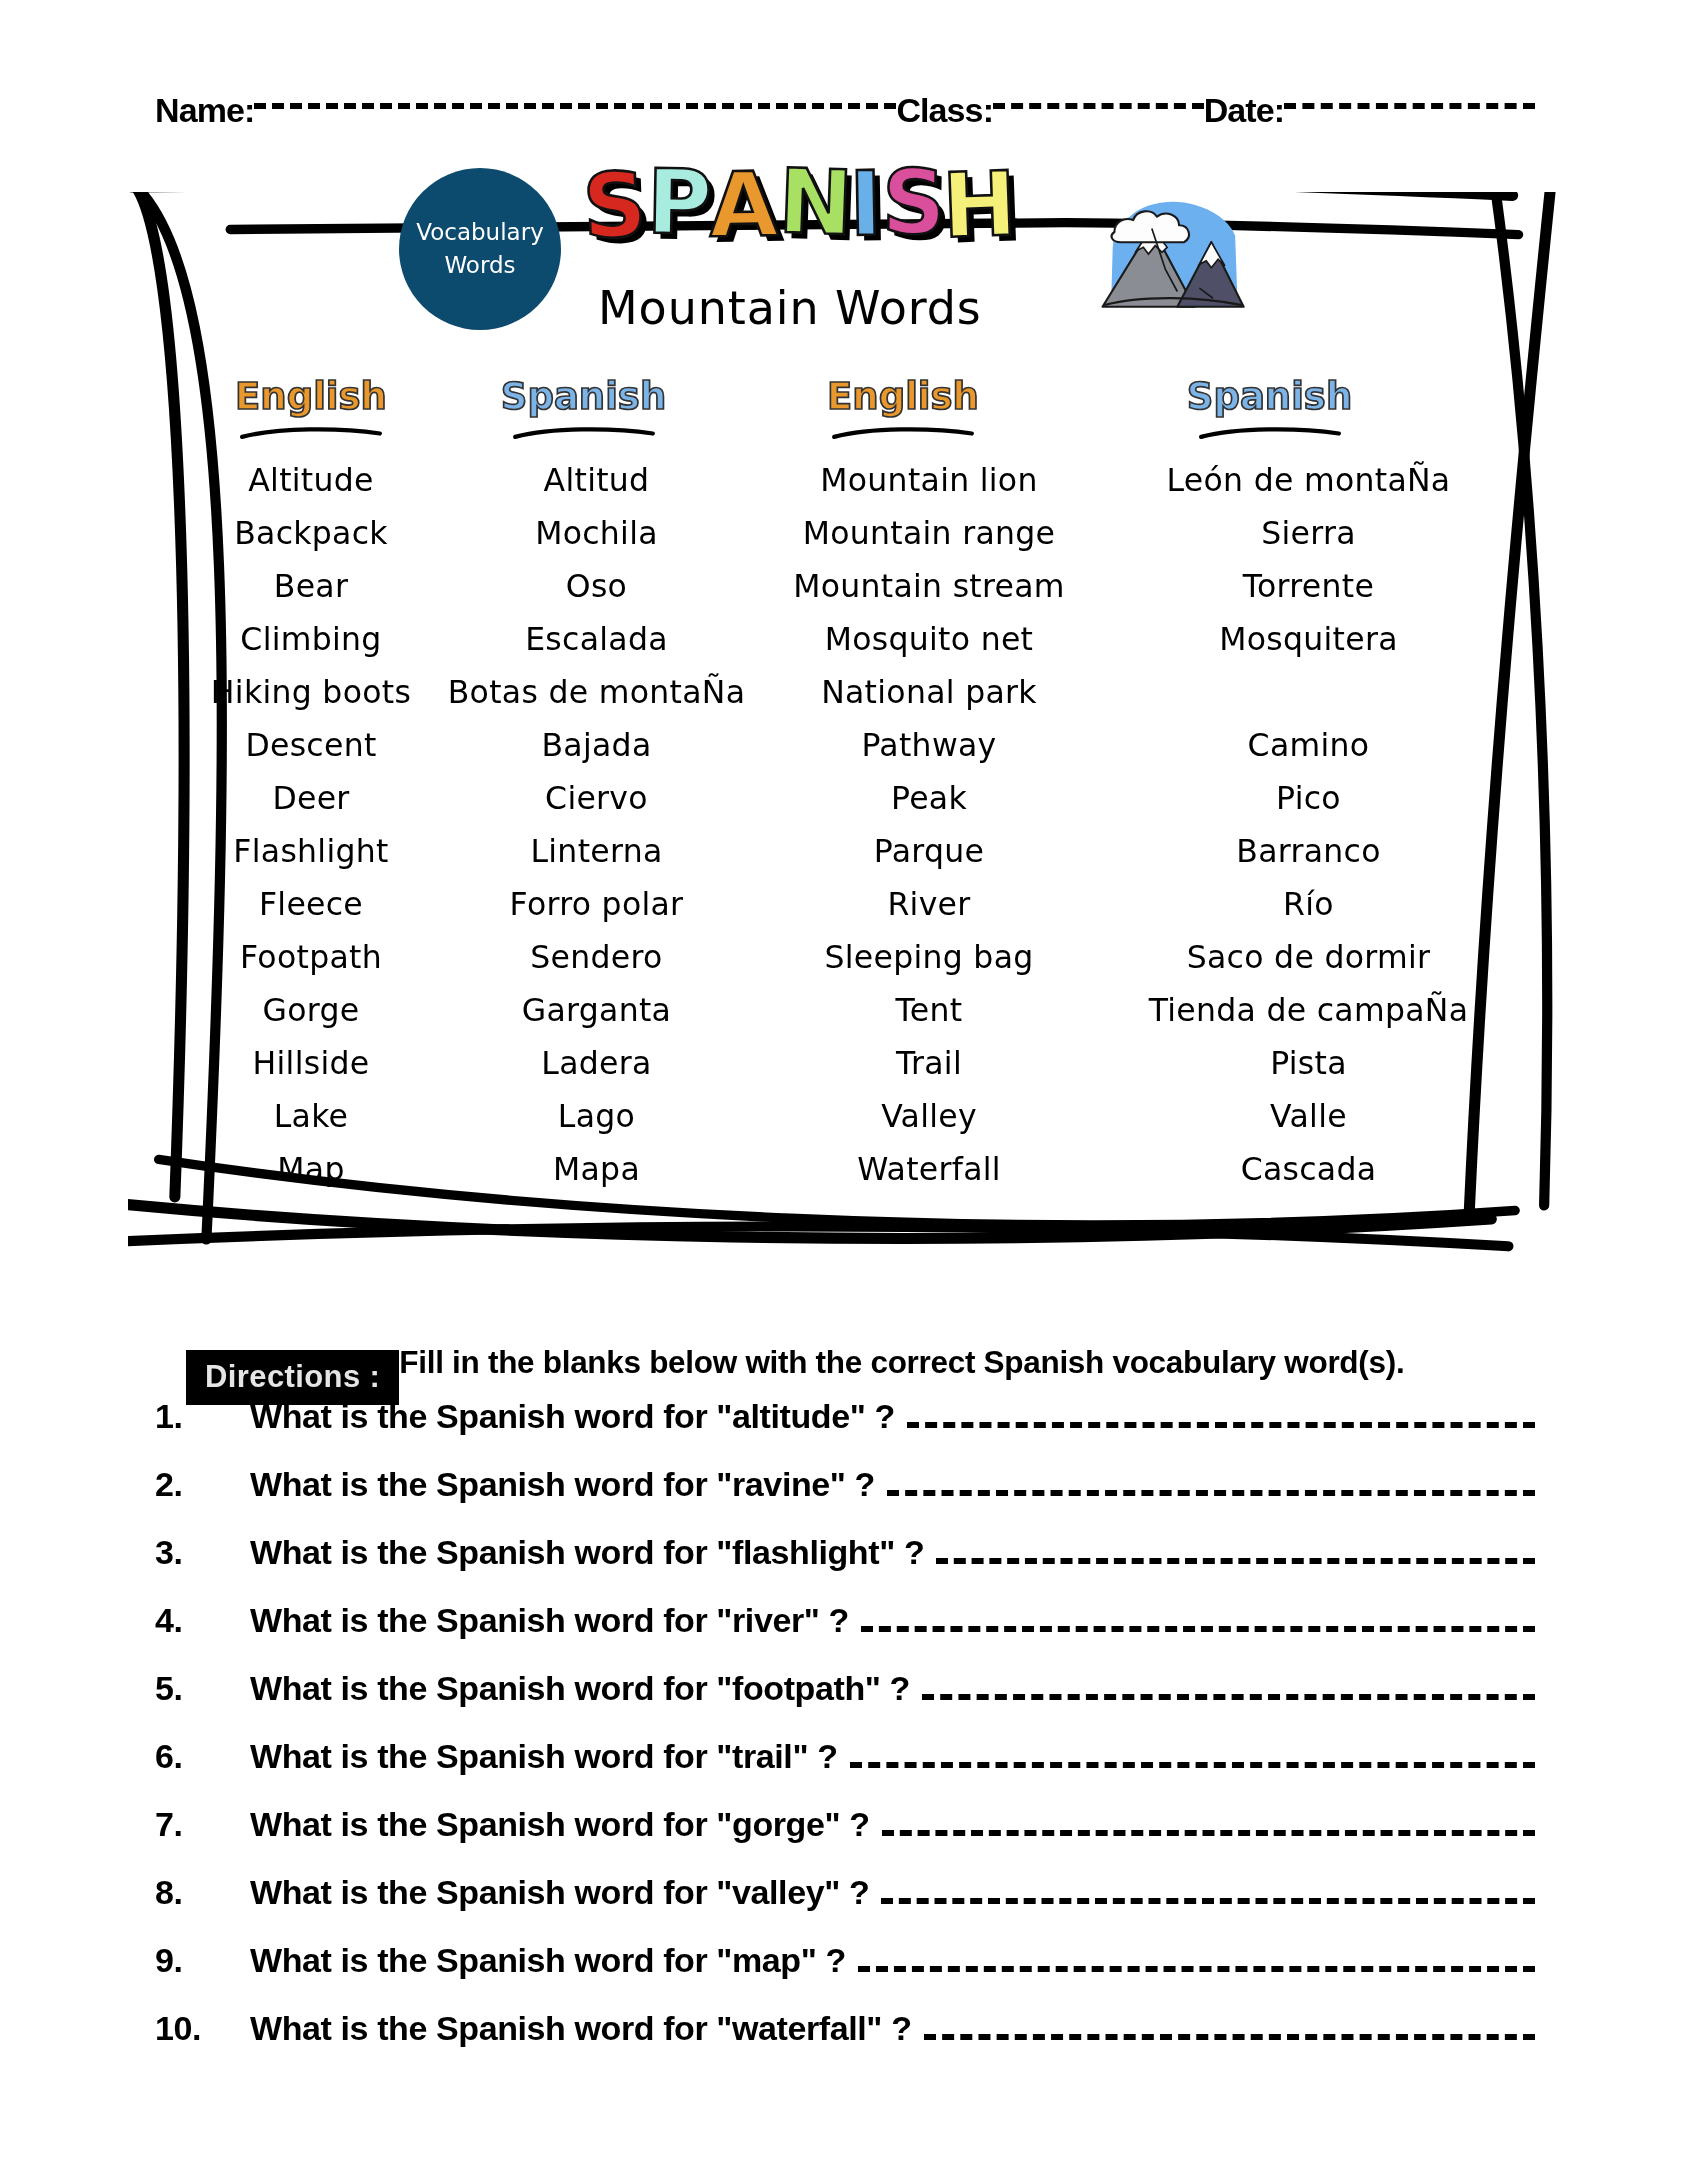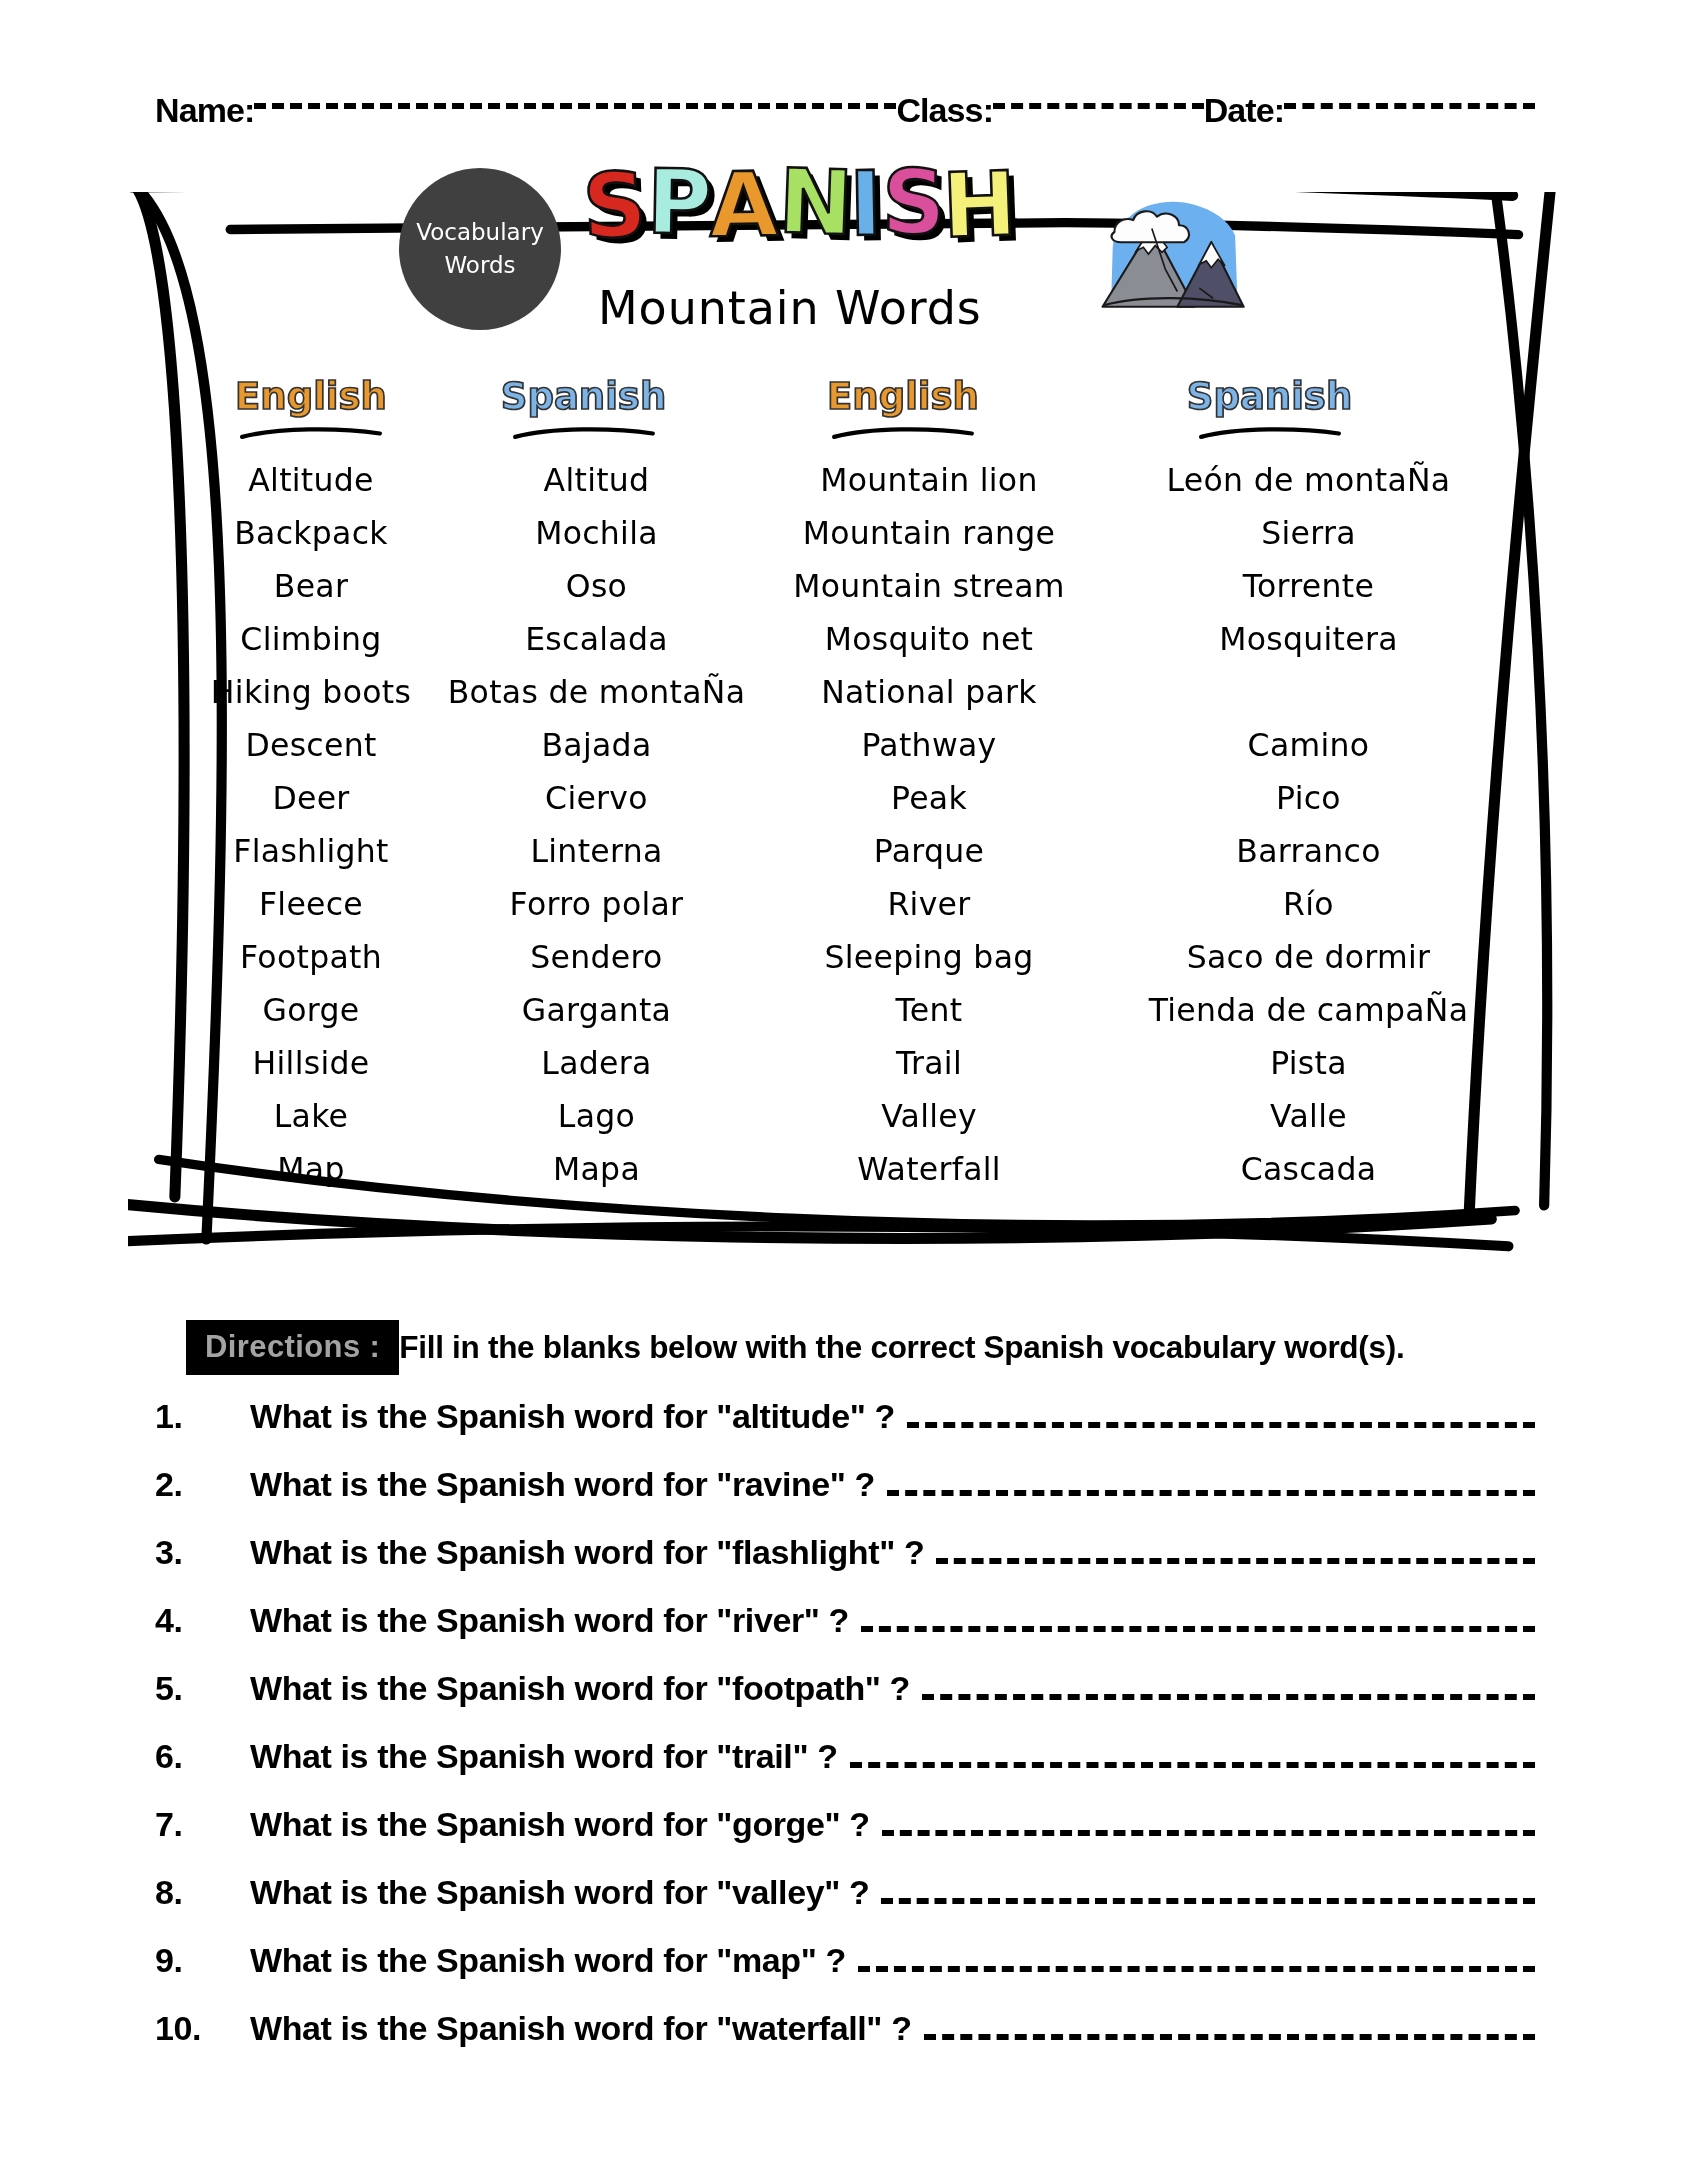--- a/index.html
+++ b/index.html
@@ -53,21 +53,21 @@
   }
 
   
   #vocab-badge {
     position: absolute;
     left: 399px;
     top: 168px;
     width: 162px;
     height: 162px;
     border-radius: 50%;
-    background: #404040;
+    background: #0c4a6e;
     color: #ffffff;
     display: flex;
     flex-direction: column;
     align-items: center;
     justify-content: center;
     font-family: "DejaVu Sans", sans-serif;
     font-size: 23px;
     line-height: 1.45;
     text-align: center;
   }
@@ -173,27 +173,28 @@
   #directions-row {
     position: absolute;
     left: 186px;
     top: 1320px;
     width: 1329px;
     display: flex;
     align-items: center;
   }
   #directions-badge {
     background: #000;
-    color: #a3a3a3;
+    color: #e5e5e5;
     font-family: "Liberation Sans Narrow", "Liberation Sans", sans-serif;
     font-weight: 700;
     font-size: 31px;
     letter-spacing: 0.4px;
     padding: 8.5px 19px 10.2px 19px;
     white-space: nowrap;
+    margin-top: 30px;
   }
   #directions-text {
     font-family: "Liberation Sans Narrow", "Liberation Sans", sans-serif;
     font-weight: 700;
     font-size: 31.5px;
     letter-spacing: -0.3px;
     color: #000;
     white-space: nowrap;
   }
 

